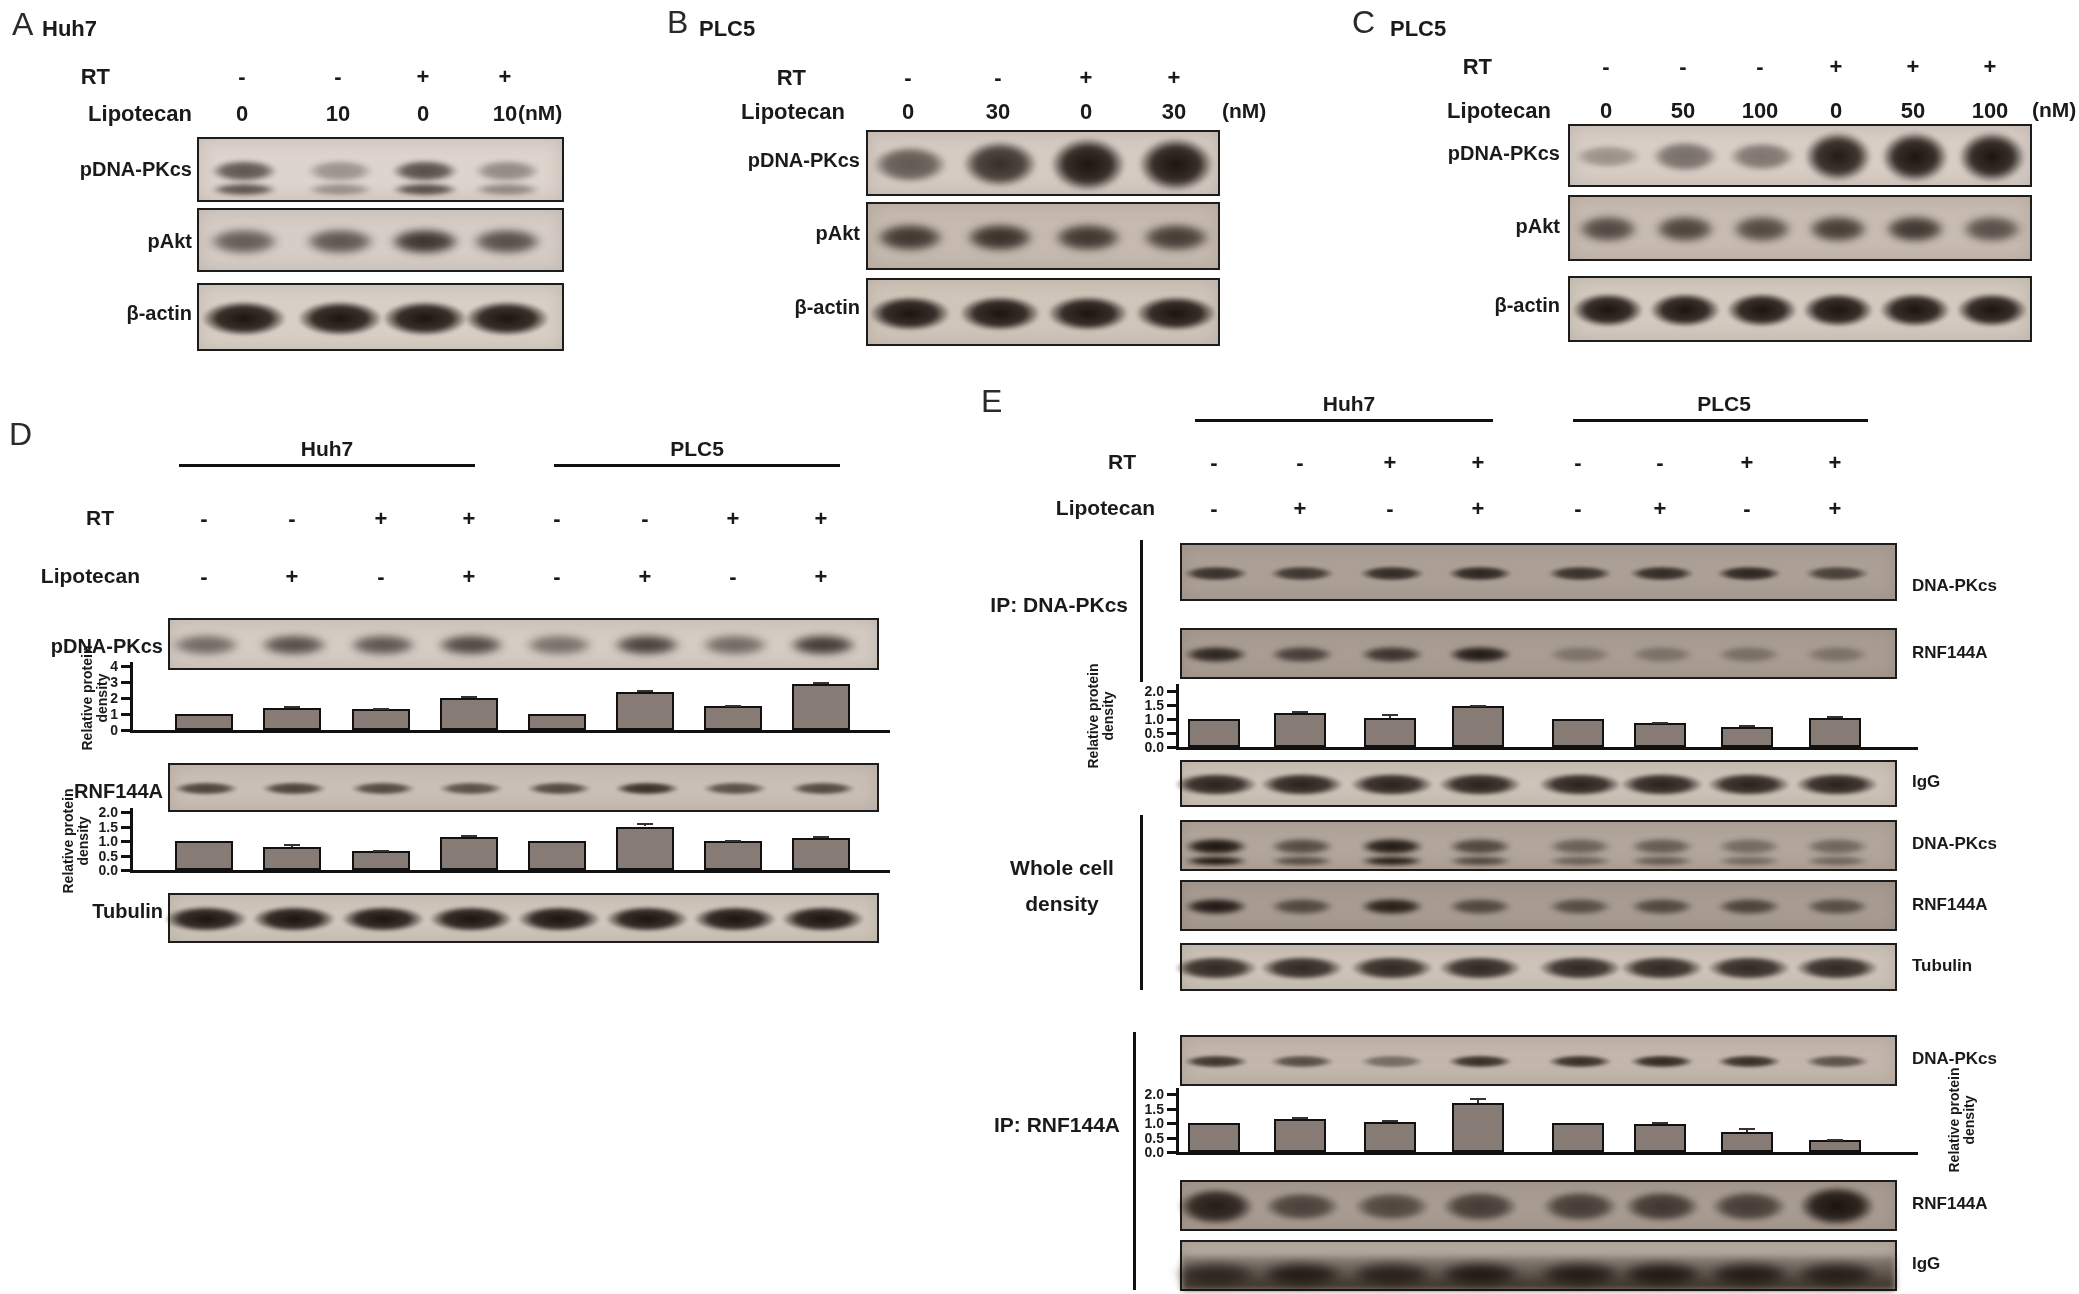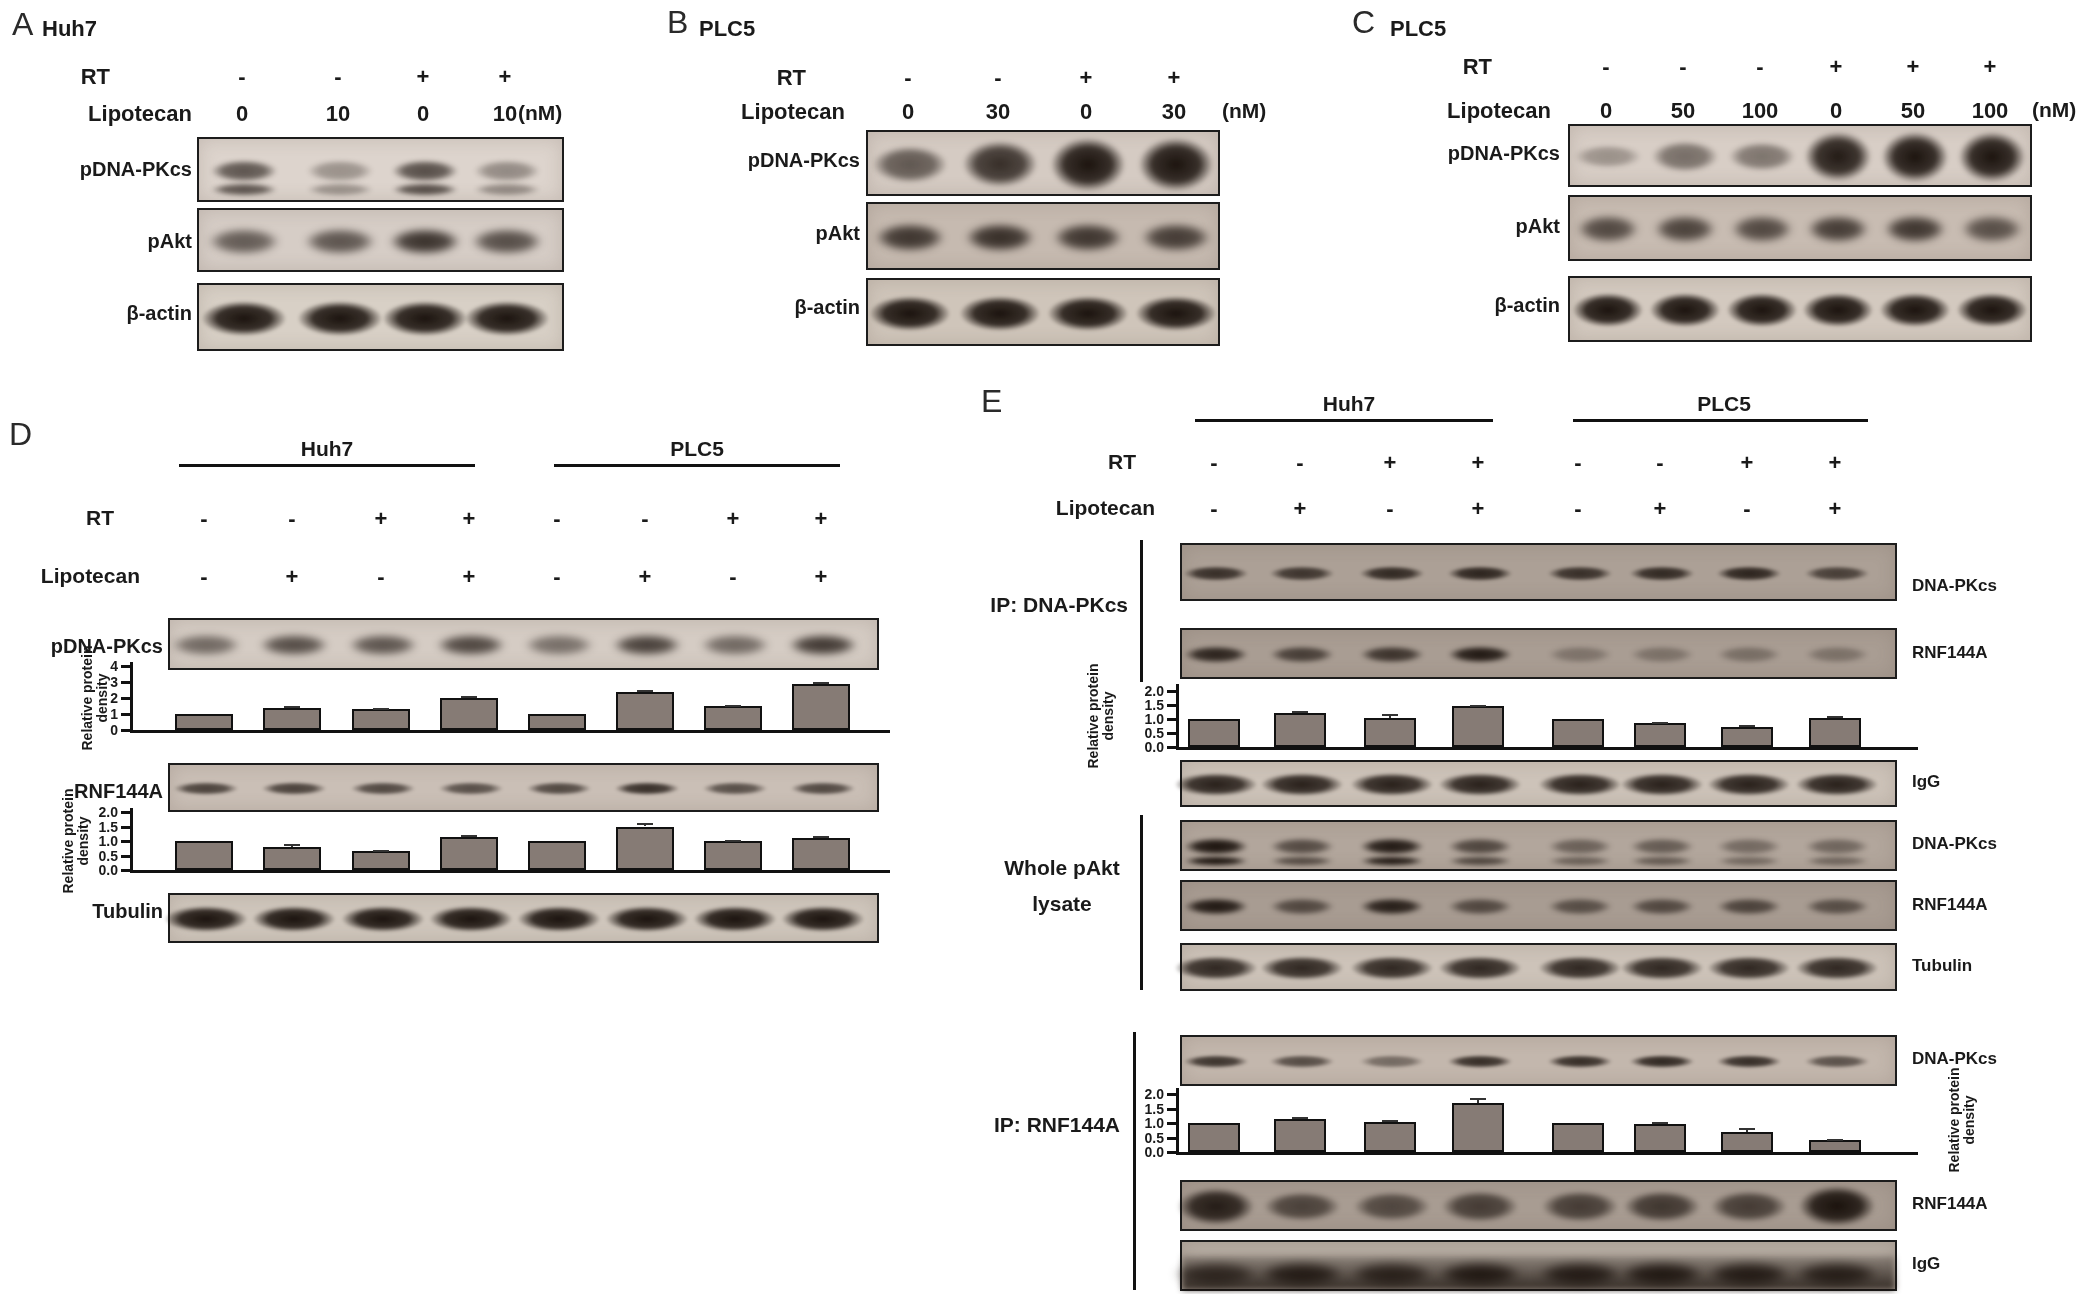--- a/index.html
+++ b/index.html
@@ -356,22 +356,22 @@
       <div class="band" style="left: 79.0025px; top: 10.535px; width: 81.995px; height: 23.65px; filter: blur(1.5px); background: radial-gradient(rgba(21, 13, 8, 0.898) 0%, rgba(21, 13, 8, 0.76) 45%, rgba(21, 13, 8, 0) 72%);"></div>
       <div class="band" style="left: 169.002px; top: 10.535px; width: 81.995px; height: 23.65px; filter: blur(1.5px); background: radial-gradient(rgba(21, 13, 8, 0.898) 0%, rgba(21, 13, 8, 0.76) 45%, rgba(21, 13, 8, 0) 72%);"></div>
       <div class="band" style="left: 257.002px; top: 10.535px; width: 81.995px; height: 23.65px; filter: blur(1.5px); background: radial-gradient(rgba(21, 13, 8, 0.898) 0%, rgba(21, 13, 8, 0.76) 45%, rgba(21, 13, 8, 0) 72%);"></div>
       <div class="band" style="left: 357.002px; top: 10.535px; width: 81.995px; height: 23.65px; filter: blur(1.5px); background: radial-gradient(rgba(21, 13, 8, 0.898) 0%, rgba(21, 13, 8, 0.76) 45%, rgba(21, 13, 8, 0) 72%);"></div>
       <div class="band" style="left: 439.002px; top: 10.535px; width: 81.995px; height: 23.65px; filter: blur(1.5px); background: radial-gradient(rgba(21, 13, 8, 0.898) 0%, rgba(21, 13, 8, 0.76) 45%, rgba(21, 13, 8, 0) 72%);"></div>
       <div class="band" style="left: 526.003px; top: 10.535px; width: 81.995px; height: 23.65px; filter: blur(1.5px); background: radial-gradient(rgba(21, 13, 8, 0.898) 0%, rgba(21, 13, 8, 0.76) 45%, rgba(21, 13, 8, 0) 72%);"></div>
       <div class="band" style="left: 614.003px; top: 10.535px; width: 81.995px; height: 23.65px; filter: blur(1.5px); background: radial-gradient(rgba(21, 13, 8, 0.898) 0%, rgba(21, 13, 8, 0.76) 45%, rgba(21, 13, 8, 0) 72%);"></div>
     </div>
     <div class="abs blot-label-r" style="left: 1912px; top: 772px;">IgG</div>
     <div class="abs bracket" style="left: 1140px; top: 815px; height: 175px;"></div>
-    <div class="abs sec-label-c" style="left: 1062px; top: 856px;">Whole pAkt</div>
-    <div class="abs sec-label-c" style="left: 1062px; top: 892px;">lysate</div>
+    <div class="abs sec-label-c" style="left: 1062px; top: 856px;">Whole cell</div>
+    <div class="abs sec-label-c" style="left: 1062px; top: 892px;">density</div>
     <div class="abs blot" style="left: 1180px; top: 820px; width: 713px; height: 47px; background: rgb(178, 166, 156);">
       <div class="band" style="left: 1.915px; top: 15.98px; width: 64.17px; height: 16.92px; filter: blur(2px); background: radial-gradient(rgba(21, 13, 8, 0.97) 0%, rgba(21, 13, 8, 0.82) 45%, rgba(21, 13, 8, 0) 72%);"></div>
       <div class="band" style="left: 1.915px; top: 33.746px; width: 64.17px; height: 10.152px; filter: blur(2px); background: radial-gradient(rgba(21, 13, 8, 0.97) 0%, rgba(21, 13, 8, 0.82) 45%, rgba(21, 13, 8, 0) 72%);"></div>
       <div class="band" style="left: 87.915px; top: 15.98px; width: 64.17px; height: 16.92px; filter: blur(2px); background: radial-gradient(rgba(21, 13, 8, 0.61) 0%, rgba(21, 13, 8, 0.52) 45%, rgba(21, 13, 8, 0) 72%);"></div>
       <div class="band" style="left: 87.915px; top: 33.746px; width: 64.17px; height: 10.152px; filter: blur(2px); background: radial-gradient(rgba(21, 13, 8, 0.61) 0%, rgba(21, 13, 8, 0.52) 45%, rgba(21, 13, 8, 0) 72%);"></div>
       <div class="band" style="left: 177.915px; top: 15.98px; width: 64.17px; height: 16.92px; filter: blur(2px); background: radial-gradient(rgba(21, 13, 8, 0.933) 0%, rgba(21, 13, 8, 0.79) 45%, rgba(21, 13, 8, 0) 72%);"></div>
       <div class="band" style="left: 177.915px; top: 33.746px; width: 64.17px; height: 10.152px; filter: blur(2px); background: radial-gradient(rgba(21, 13, 8, 0.933) 0%, rgba(21, 13, 8, 0.79) 45%, rgba(21, 13, 8, 0) 72%);"></div>
       <div class="band" style="left: 265.915px; top: 15.98px; width: 64.17px; height: 16.92px; filter: blur(2px); background: radial-gradient(rgba(21, 13, 8, 0.647) 0%, rgba(21, 13, 8, 0.55) 45%, rgba(21, 13, 8, 0) 72%);"></div>
       <div class="band" style="left: 265.915px; top: 33.746px; width: 64.17px; height: 10.152px; filter: blur(2px); background: radial-gradient(rgba(21, 13, 8, 0.647) 0%, rgba(21, 13, 8, 0.55) 45%, rgba(21, 13, 8, 0) 72%);"></div>
       <div class="band" style="left: 365.915px; top: 15.98px; width: 64.17px; height: 16.92px; filter: blur(2px); background: radial-gradient(rgba(21, 13, 8, 0.467) 0%, rgba(21, 13, 8, 0.4) 45%, rgba(21, 13, 8, 0) 72%);"></div>

